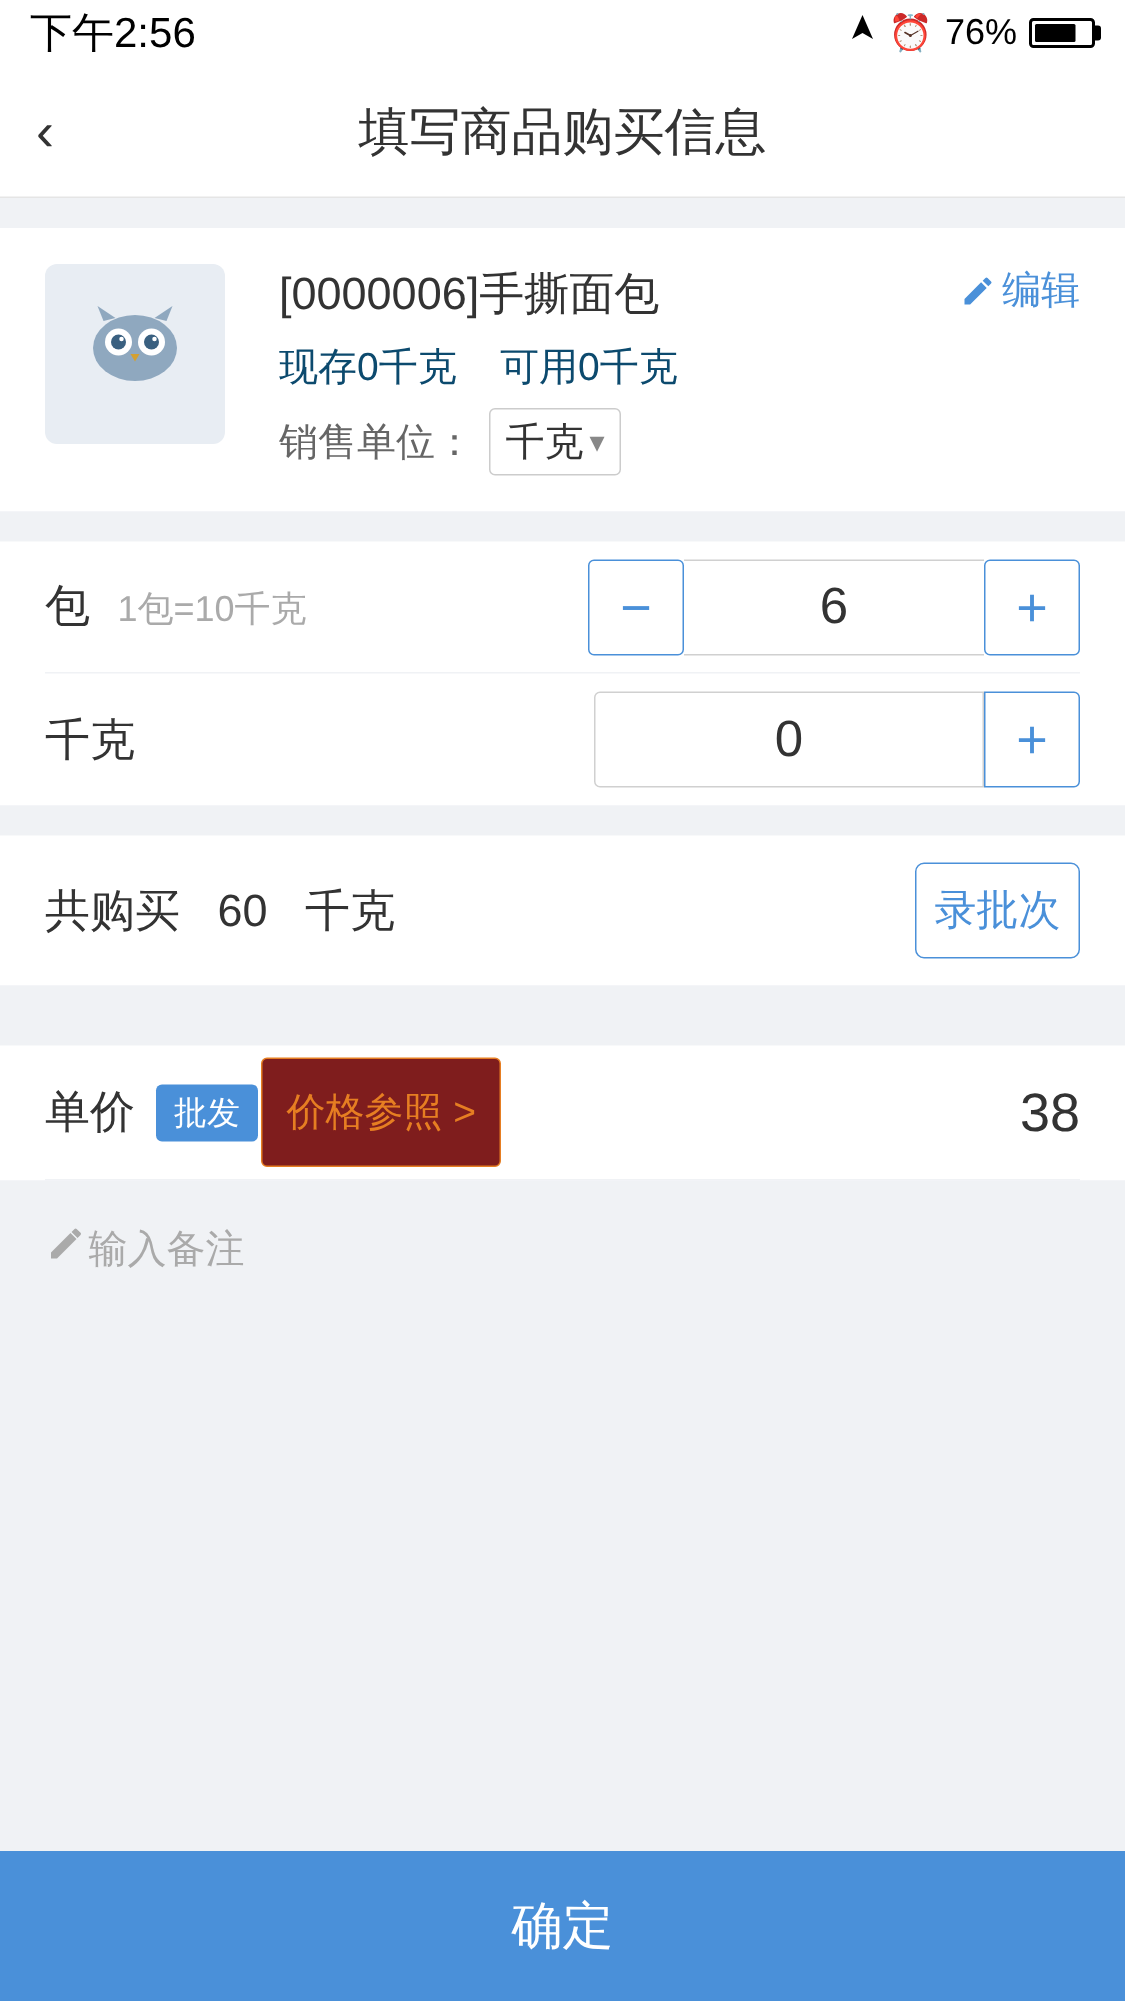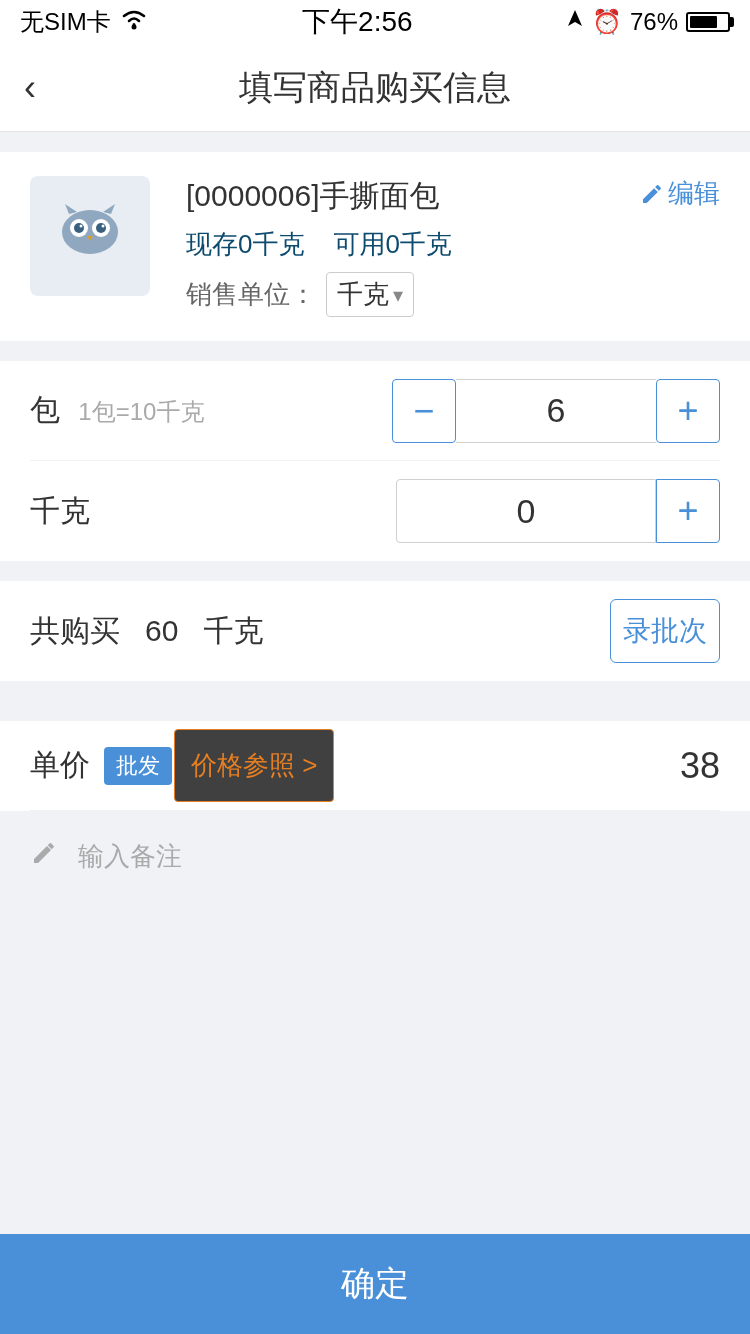--- a/index.html
+++ b/index.html
@@ -147,21 +147,21 @@
     }
 
     
     .input-section {
       background: #fff;
       padding: 0 30px;
     }
     .input-row {
       display: flex;
       align-items: center;
-      height: 100px;
+      height: 88px;
       border-bottom: 1px solid #f0f2f5;
     }
     .input-row:last-child { border-bottom: none; }
     .input-label {
       font-size: 30px;
       color: #333;
       flex: 1;
     }
     .input-sub {
       font-size: 24px;
@@ -254,21 +254,21 @@
       background: #4a90d9;
       color: #fff;
       font-size: 22px;
       padding: 4px 12px;
       border-radius: 4px;
       margin-right: 2px;
     }
     .price-ref-btn {
       border: 1.5px solid #e67e22;
       color: #e67e22;
-      background: #404040;
+      background: #7f1d1d;
       padding: 18px 16px;
       border-radius: 4px;
       font-size: 26px;
       display: flex;
       align-items: center;
       gap: 4px;
       cursor: pointer;
     }
     .price-value {
       margin-left: auto;
@@ -294,21 +294,21 @@
     }
     .amount-value {
       font-size: 36px;
       color: #333;
       font-weight: 600;
       margin-left: 14px;
     }
     .note-row {
       display: flex;
       align-items: center;
-      gap: 20px;
+      gap: 1px;
       color: #aaa;
       font-size: 26px;
     }
     .pencil-icon { font-size: 28px; color: #aaa; }
 
     
     .bottom-bar {
       position: fixed;
       bottom: 0;
       left: 0;
@@ -323,31 +323,20 @@
     .confirm-btn {
       font-size: 34px;
       color: #fff;
       font-weight: 500;
     }
   </style>
 </head>
 <body>
 
 <div class="status-bar">
-  <div class="status-left">
-    <span>无SIM卡</span>
-    <span>
-      <svg width="30" height="22" viewBox="0 0 30 22">
-        <path d="M15 18 Q15 15 15 18" stroke="#000" stroke-width="3" fill="none"></path>
-        <path d="M10 13 Q15 8 20 13" stroke="#000" stroke-width="2.5" fill="none" stroke-linecap="round"></path>
-        <path d="M5 8 Q15 0 25 8" stroke="#000" stroke-width="2.5" fill="none" stroke-linecap="round"></path>
-        <circle cx="15" cy="19" r="2.5" fill="#000"></circle>
-      </svg>
-    </span>
-  </div>
   <div class="status-center">下午2:56</div>
   <div class="status-right">
     <span>
       <svg width="18" height="22" viewBox="0 0 18 22">
           <path d="M9 2 L16 18 L9 14 L2 18 Z" fill="#000"></path>
         </svg>
     </span>
     <span>⏰</span>
     <span>76%</span>
     <span class="battery-icon">

